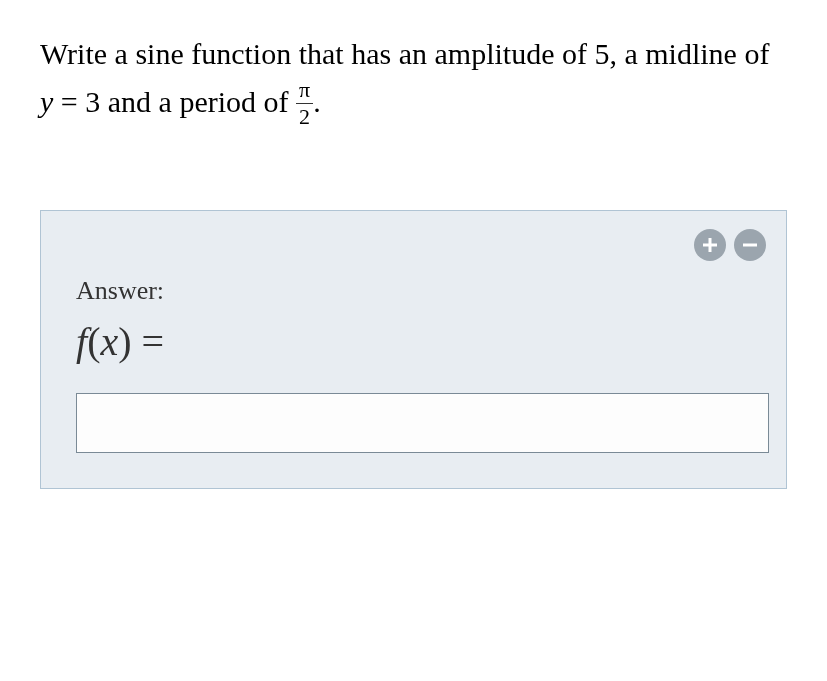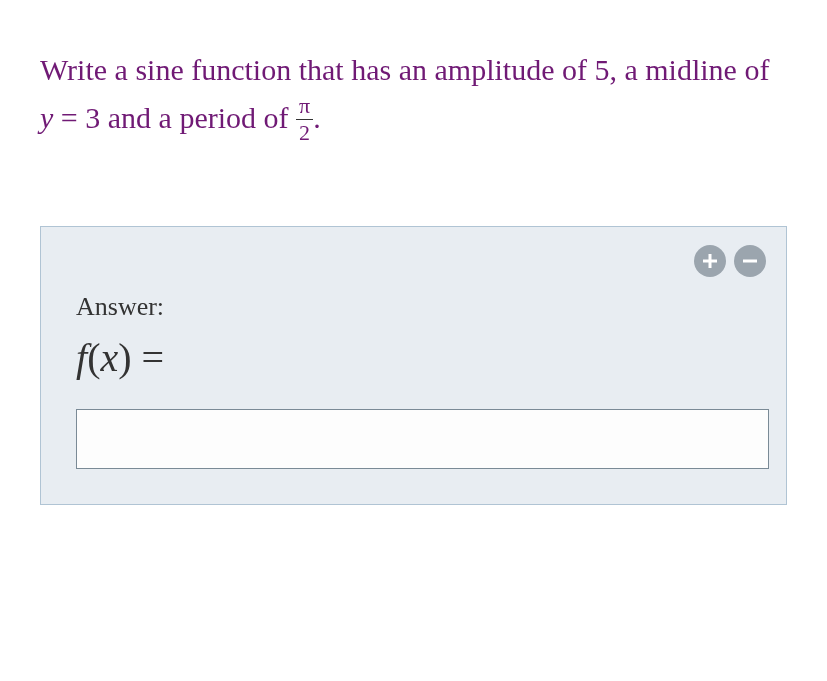--- a/index.html
+++ b/index.html
@@ -11,23 +11,22 @@
       font-family: Georgia, 'Times New Roman', serif;
       background: #ffffff;
       width: 827px;
       height: 681px;
       padding: 30px 40px;
       color: #333;
     }
     .question {
       font-size: 30px;
       line-height: 1.6;
-      color: #701a75;
+      color: #000000;
       margin-bottom: 80px;
-      margin-top: 16px;
     }
     .math-italic {
       font-style: italic;
       font-family: 'Times New Roman', serif;
     }
     .fraction {
       display: inline-flex;
       flex-direction: column;
       vertical-align: middle;
       text-align: center;

